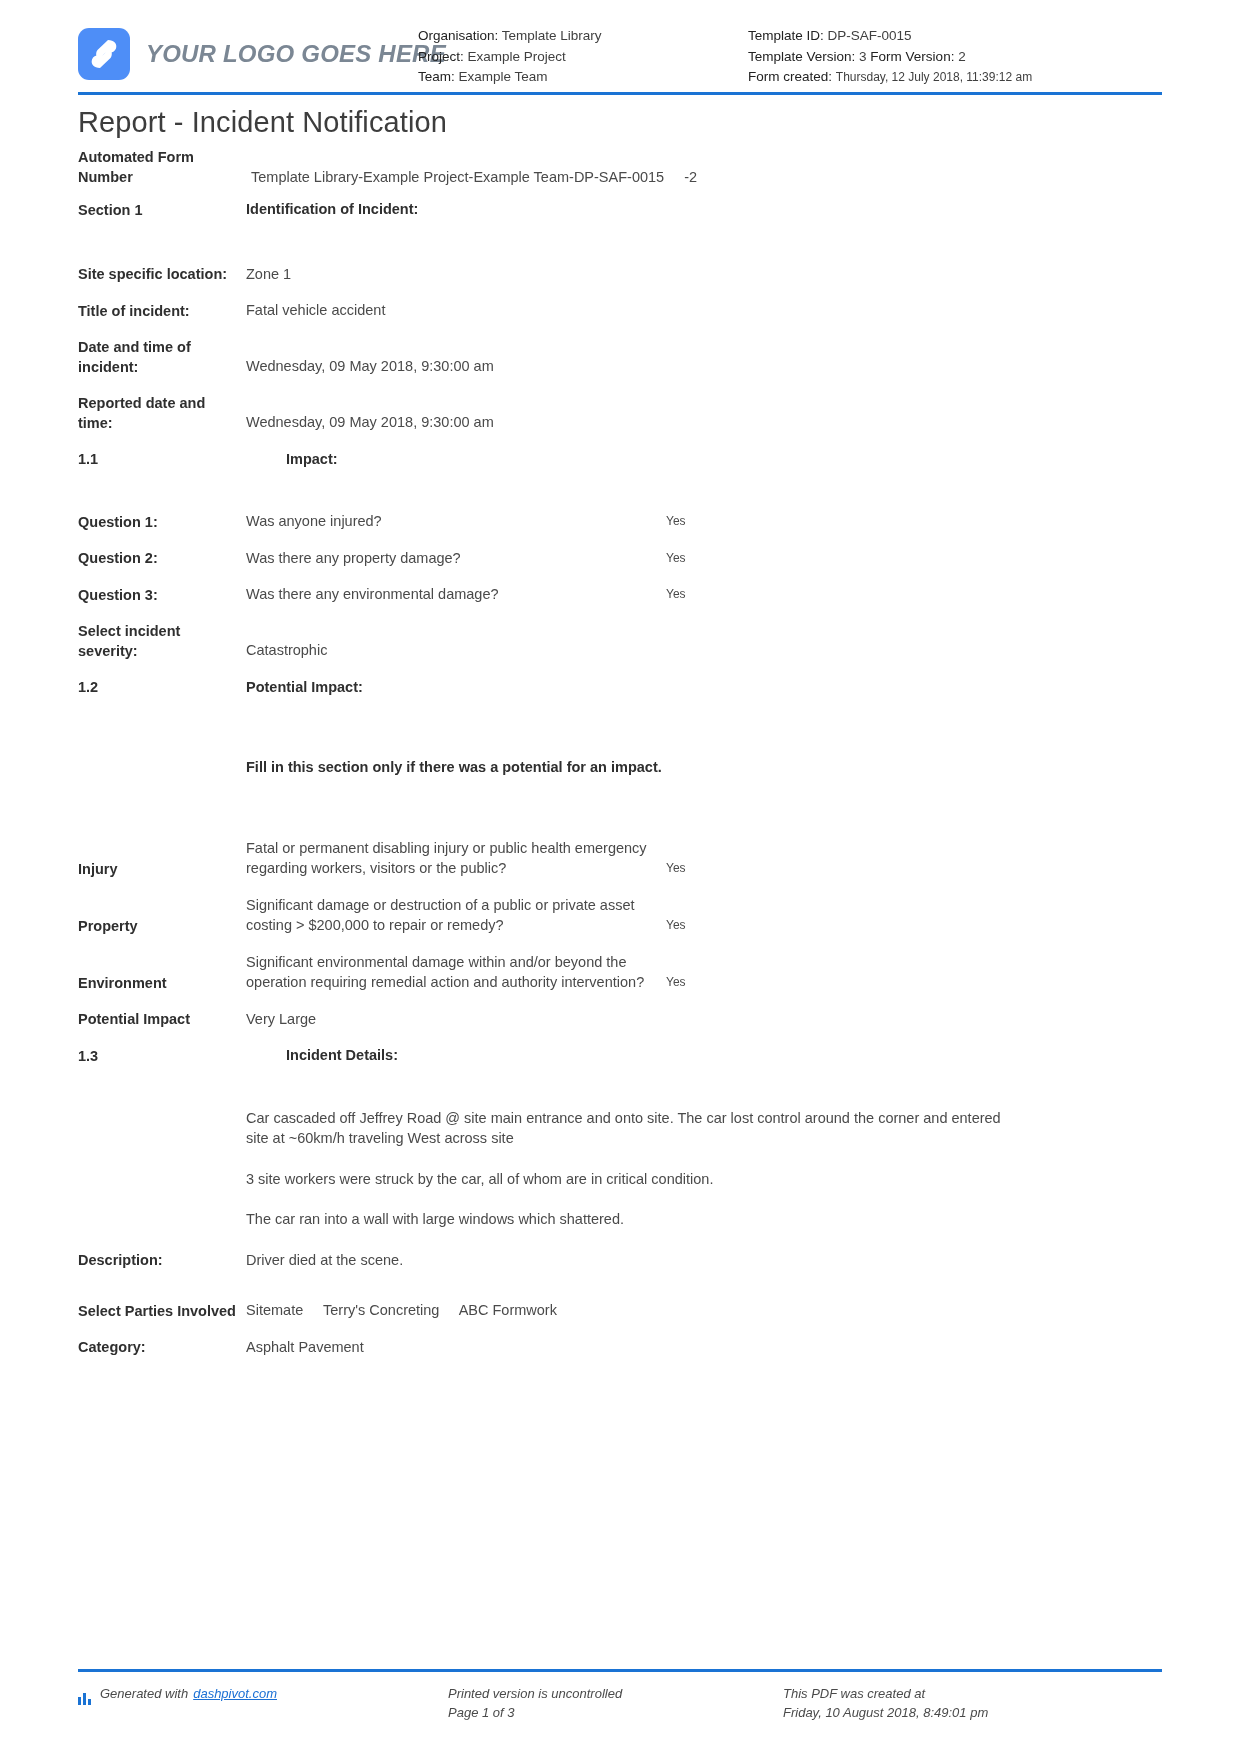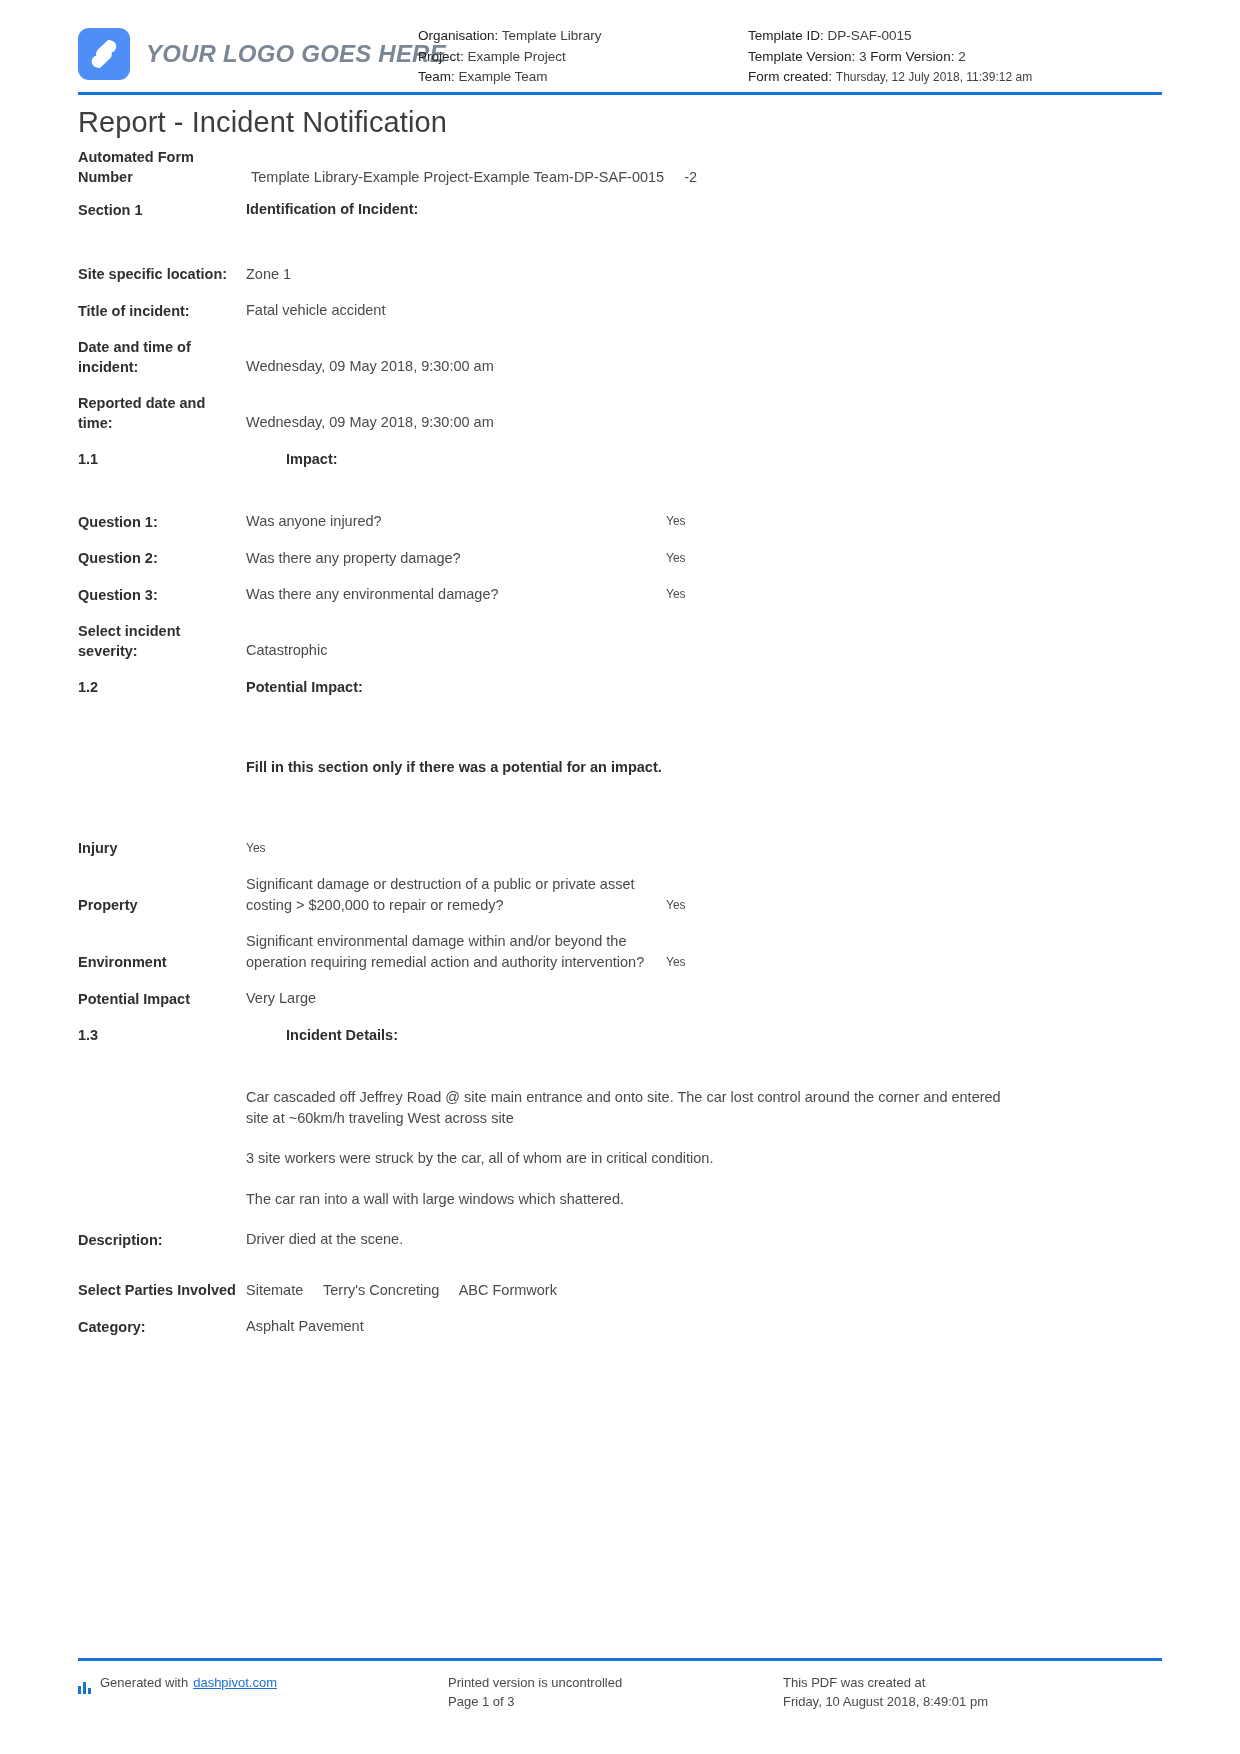--- a/index.html
+++ b/index.html
@@ -131,21 +131,22 @@
   }
   .desc-p:last-child { margin-bottom: 0; }
 
   .parties span { margin-right: 16px; }
 
   
   .footer {
     position: absolute;
     left: 78px;
     right: 78px;
-    bottom: 43px;
+    bottom: 32px;
+    font-style: italic;
   }
   .footer-rule {
     height: 3px;
     background: #1a73d4;
     margin-bottom: 12px;
   }
   .footer-cols {
     display: flex;
     font-size: 13px;
     color: #4a4a4a;
@@ -295,20 +296,21 @@
     <div class="val head">Potential Impact:</div>
   </div>
 
   <div class="row gap-lg">
     <div class="lbl"></div>
     <div class="val wide bold">Fill in this section only if there was a potential for an impact.</div>
   </div>
 
   <div class="row">
     <div class="lbl">Injury</div>
+    <div class="val">Fatal or permanent disabling injury or public health emergency regarding workers, visitors or the public?</div>
     <div class="ans">Yes</div>
   </div>
 
   <div class="row">
     <div class="lbl">Property</div>
     <div class="val">Significant damage or destruction of a public or private asset costing &gt; $200,000 to repair or remedy?</div>
     <div class="ans">Yes</div>
   </div>
 
   <div class="row">

